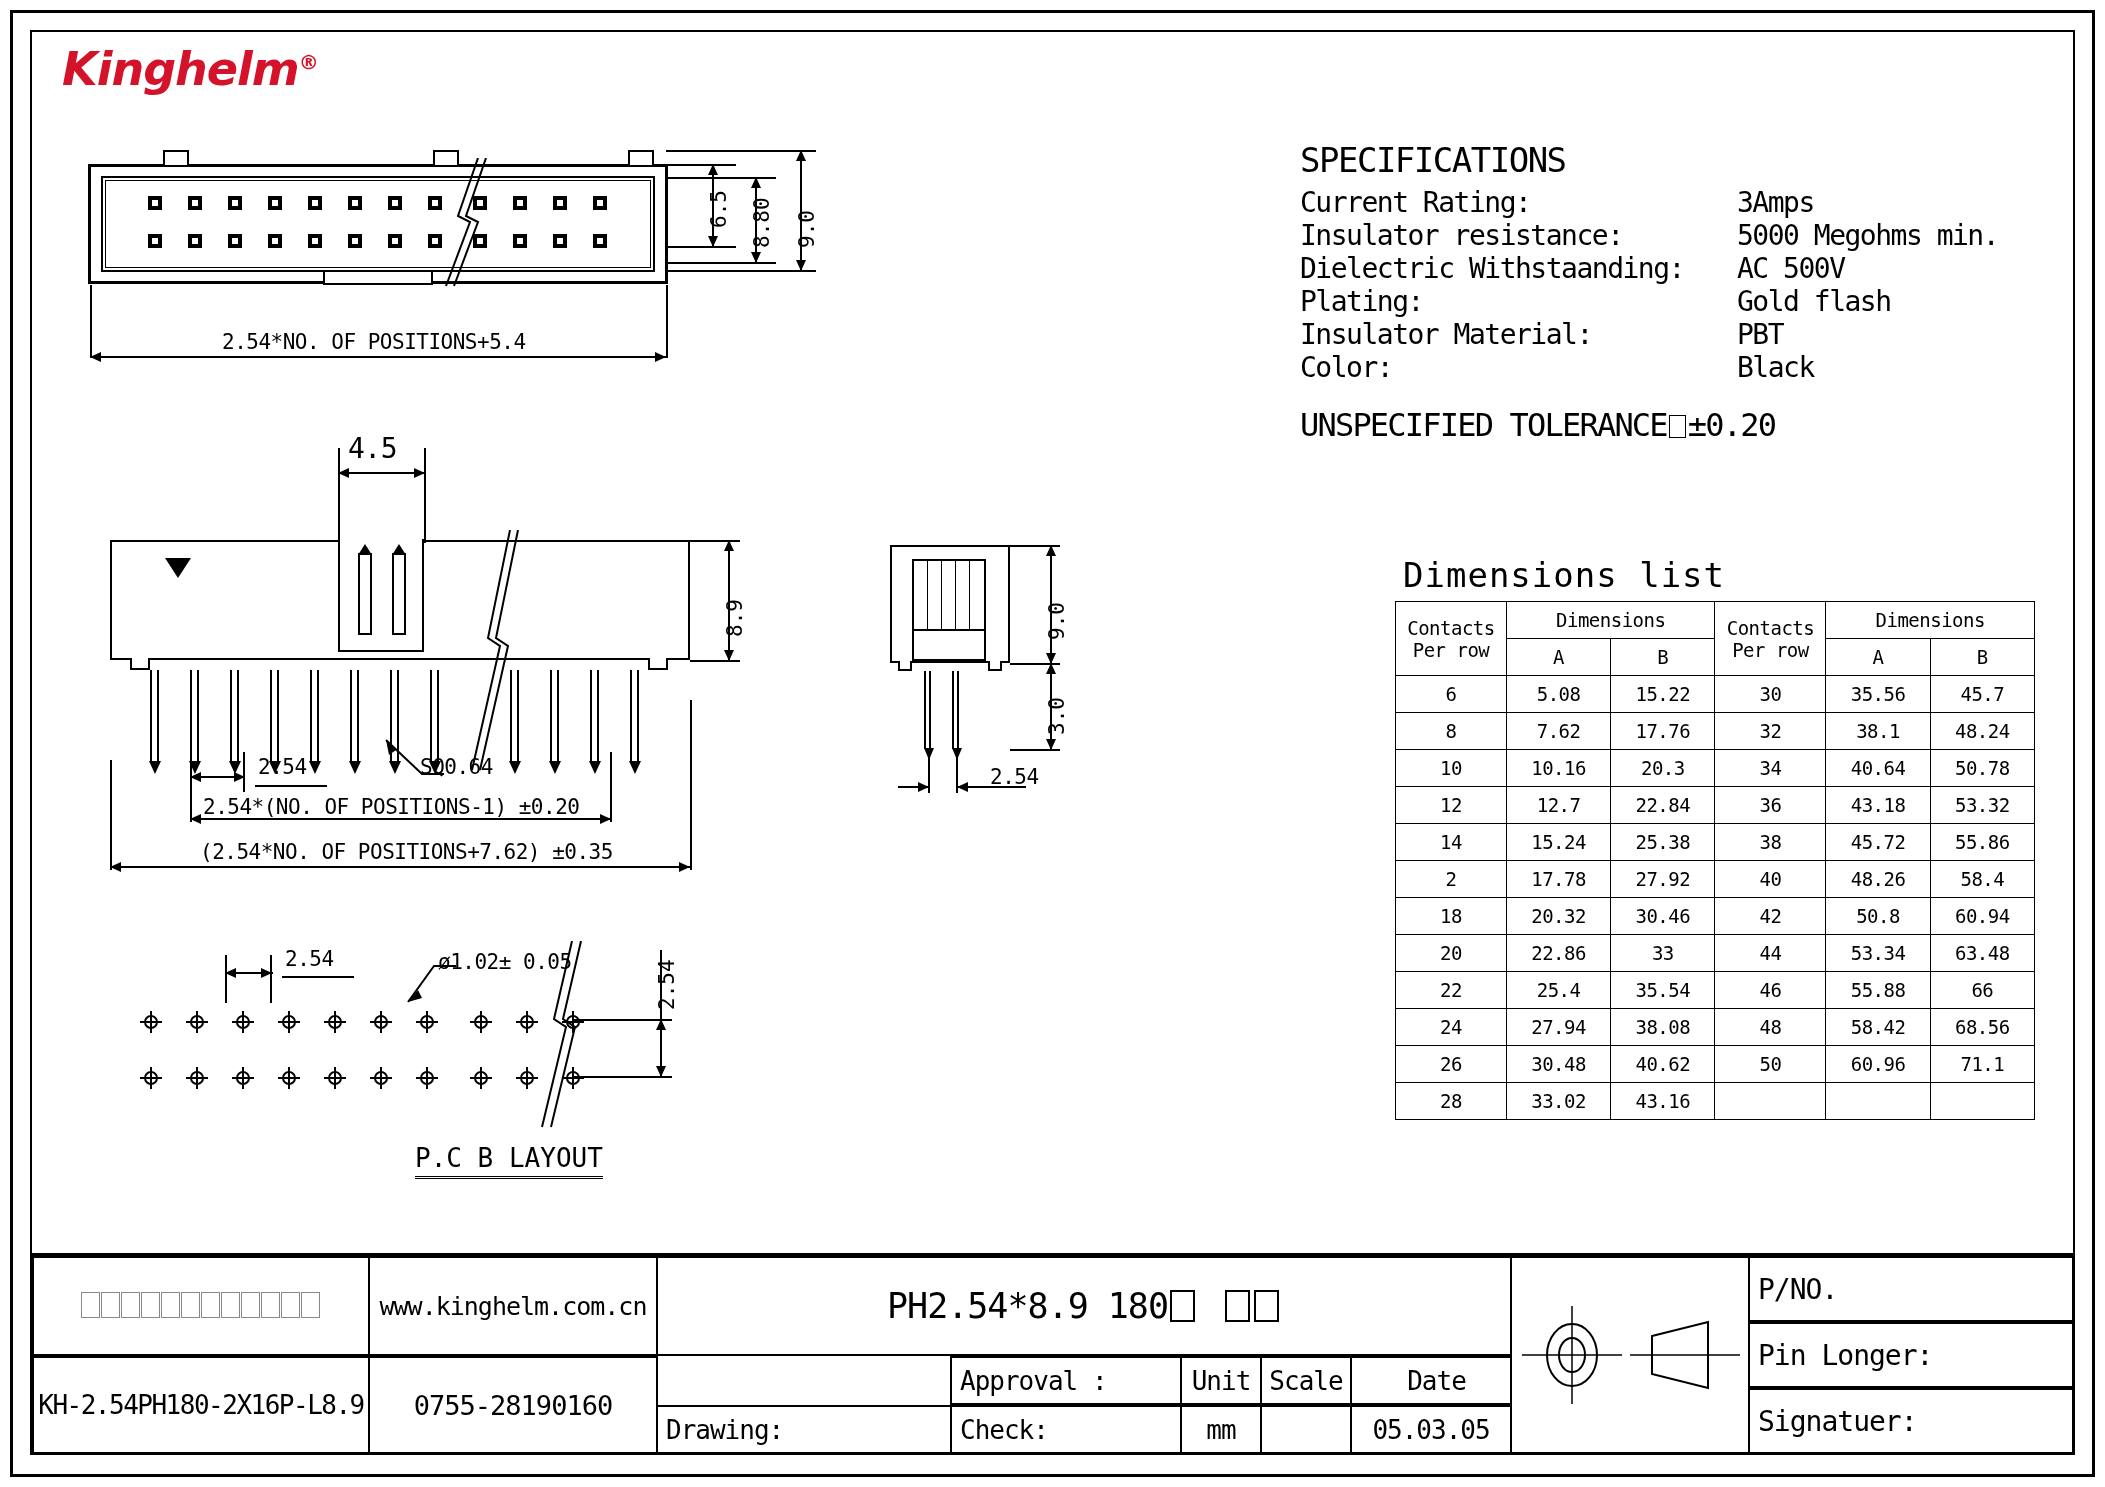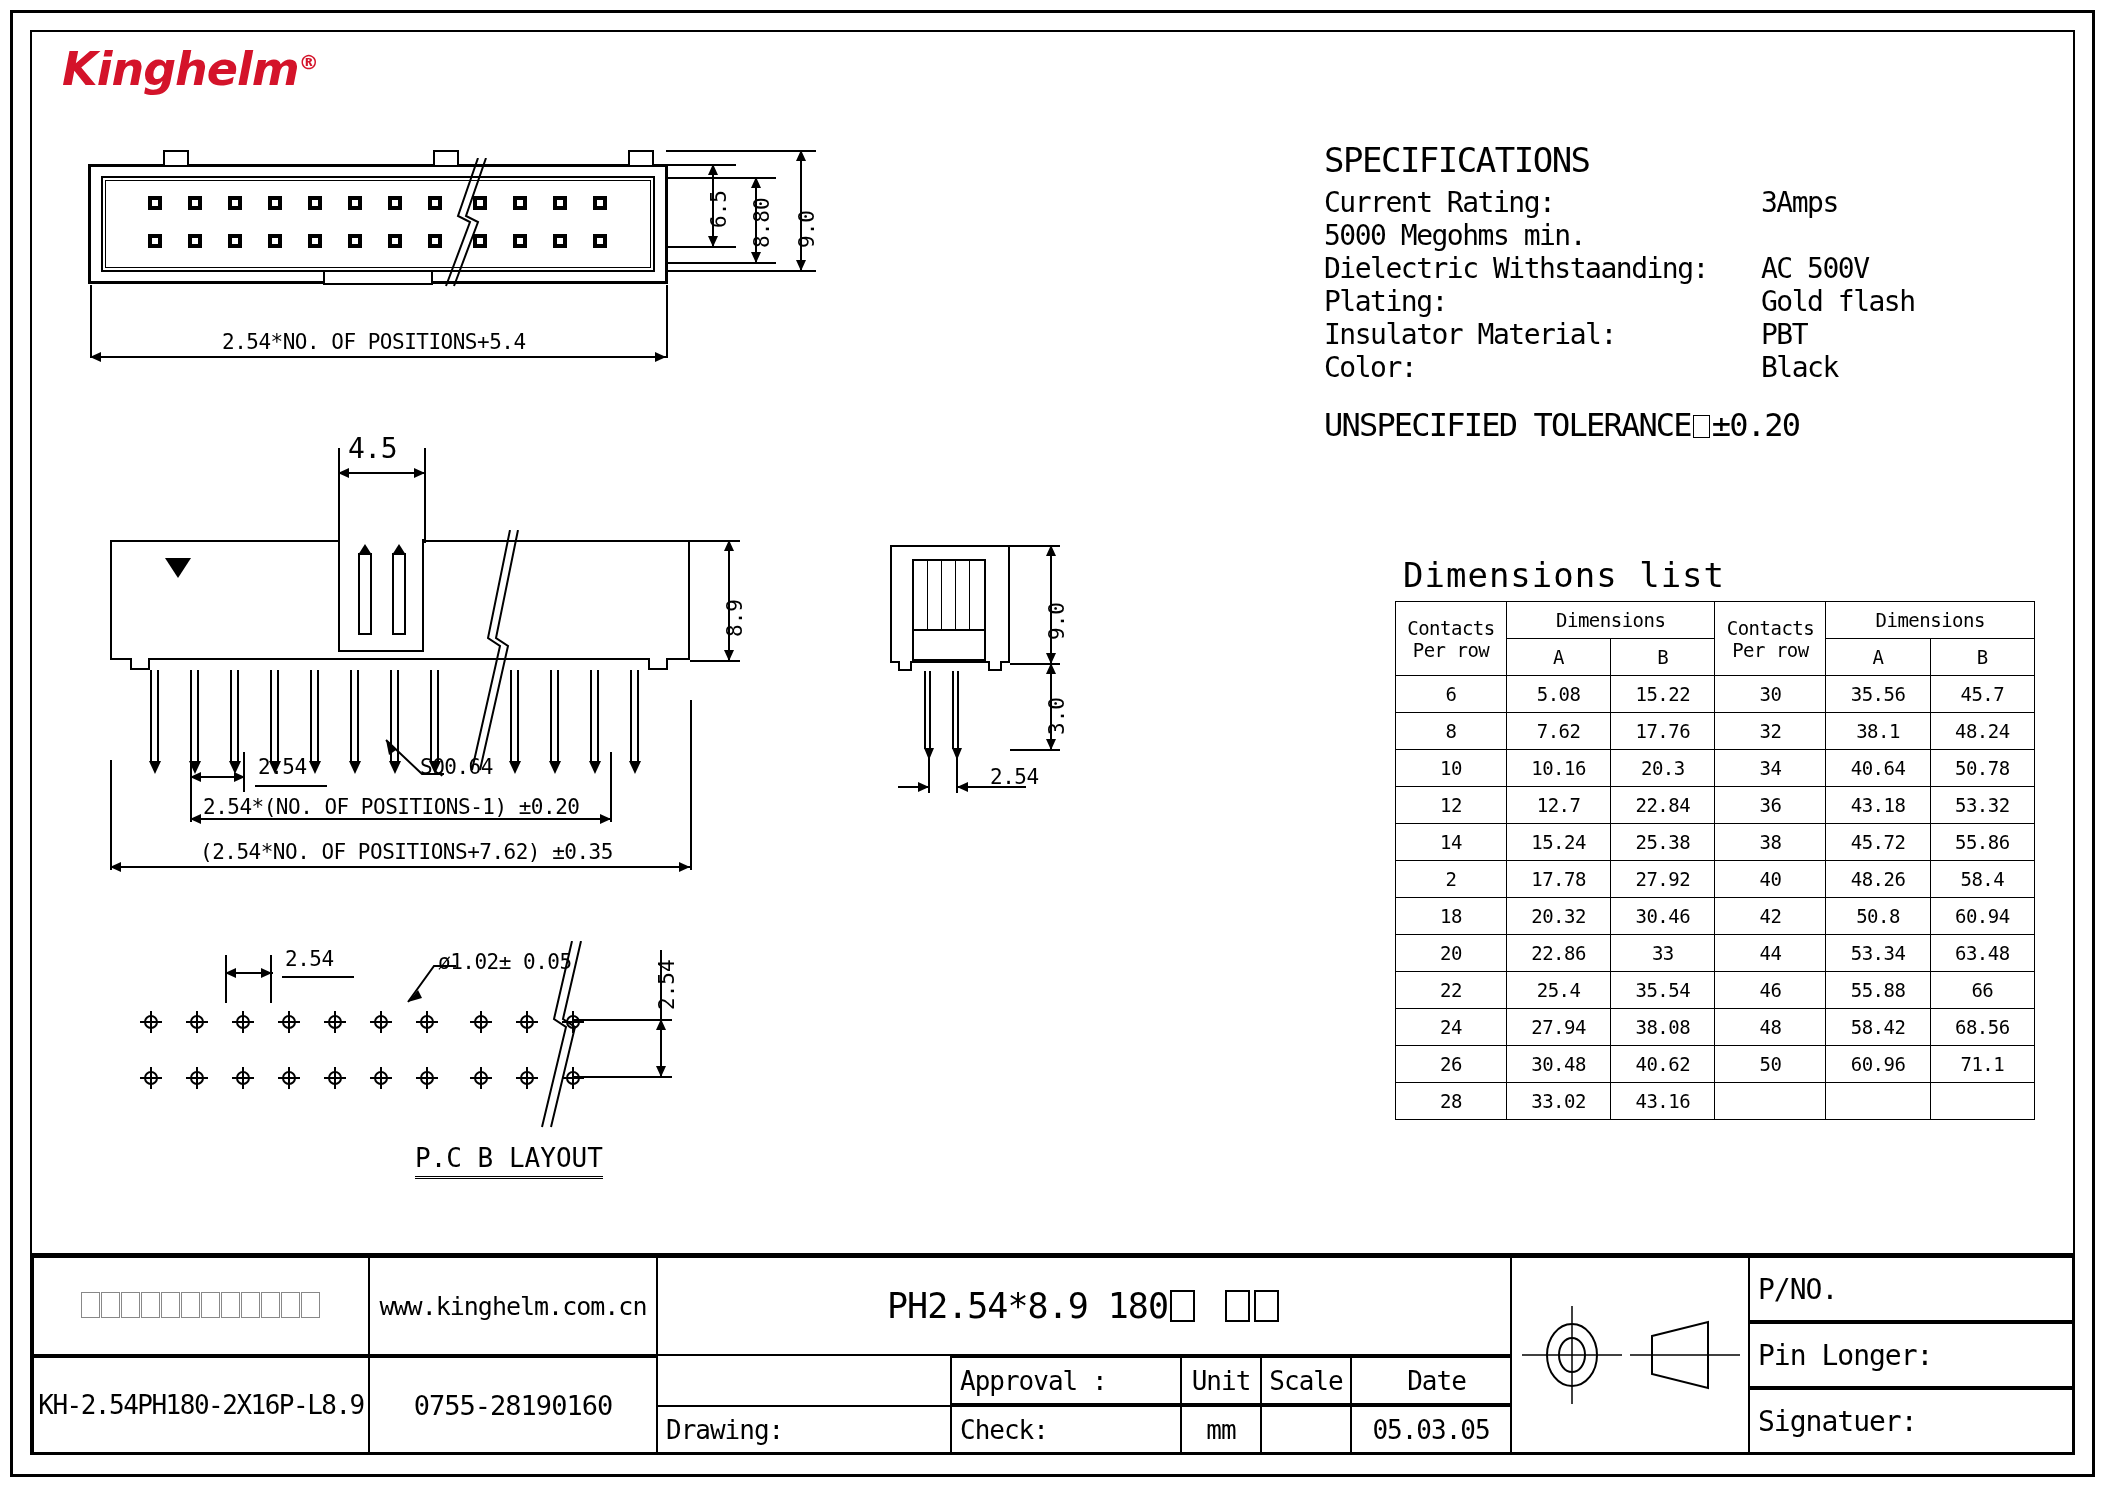--- a/index.html
+++ b/index.html
@@ -97,21 +97,21 @@
   .pcbhole .hx{position:absolute;left:0;top:10px;width:22px;height:2px;background:#000;}
   .pcbhole .vx{position:absolute;left:10px;top:0;width:2px;height:22px;background:#000;}
   .pcb-title{
     position:absolute;left:275px;top:188px;
     font-family:"DejaVu Sans Mono","Liberation Mono",monospace;
     font-size:26px;letter-spacing:0px;
     border-bottom:3px double #000;padding-bottom:3px;
   }
 
   
-  #specs{position:absolute;left:1300px;top:140px;width:760px;margin-left:24px;}
+  #specs{position:absolute;left:1300px;top:140px;width:760px;}
   .spec-title{
     font-family:"DejaVu Sans Mono","Liberation Mono",monospace;
     font-size:34px;letter-spacing:-1.5px;margin-bottom:6px;
   }
   .spec-row{display:flex;font-family:"DejaVu Sans Mono","Liberation Mono",monospace;font-size:28px;line-height:1.18;letter-spacing:-1.5px;}
   .spec-label{width:437px;flex:0 0 437px;}
   .spec-val{flex:1;}
   .spec-tol{
     font-family:"DejaVu Sans Mono","Liberation Mono",monospace;
     font-size:32px;letter-spacing:-1.8px;margin-top:22px;
@@ -503,20 +503,21 @@
   <div class="vtxt" style="left:655px;top:1010px;">2.54</div>
 
   <div id="specs">
     <div class="spec-title">SPECIFICATIONS</div>
     <div id="spec-rows">
         <div class="spec-row">
           <div class="spec-label">Current Rating:</div>
           <div class="spec-val">3Amps</div>
         </div>
         <div class="spec-row">
+          <div class="spec-label">Insulator resistance:</div>
           <div class="spec-val">5000 Megohms min.</div>
         </div>
         <div class="spec-row">
           <div class="spec-label">Dielectric Withstaanding:</div>
           <div class="spec-val">AC 500V</div>
         </div>
         <div class="spec-row">
           <div class="spec-label">Plating:</div>
           <div class="spec-val">Gold flash</div>
         </div>

